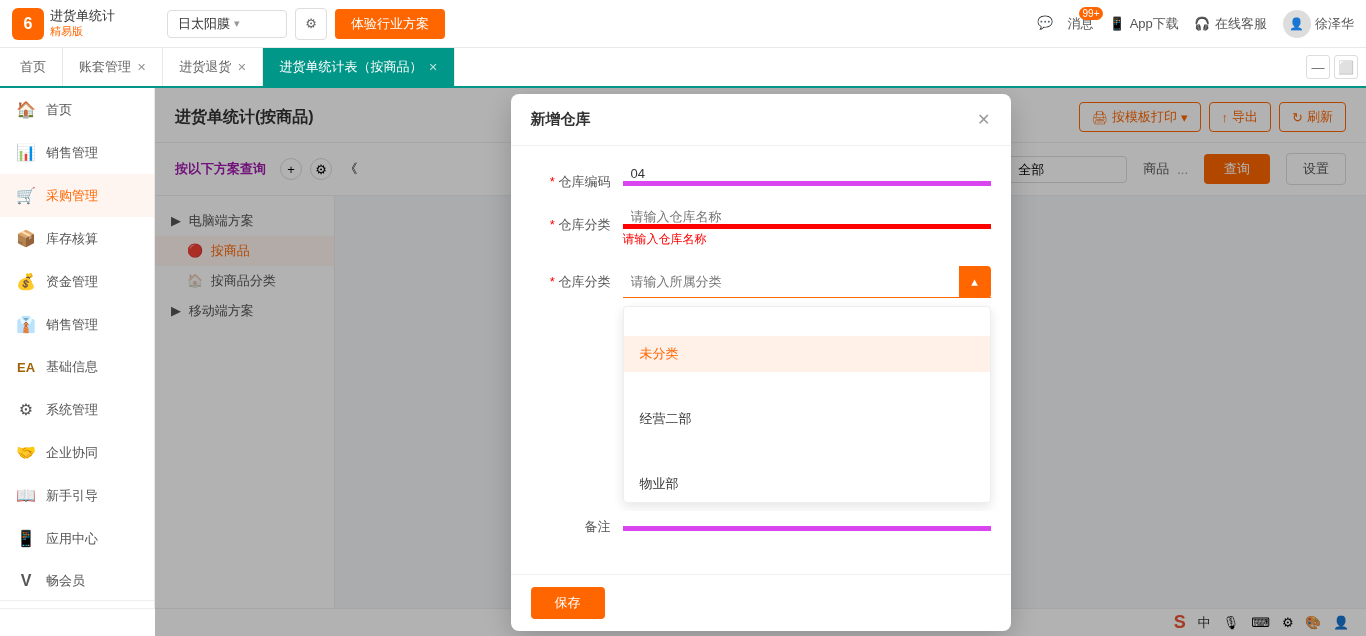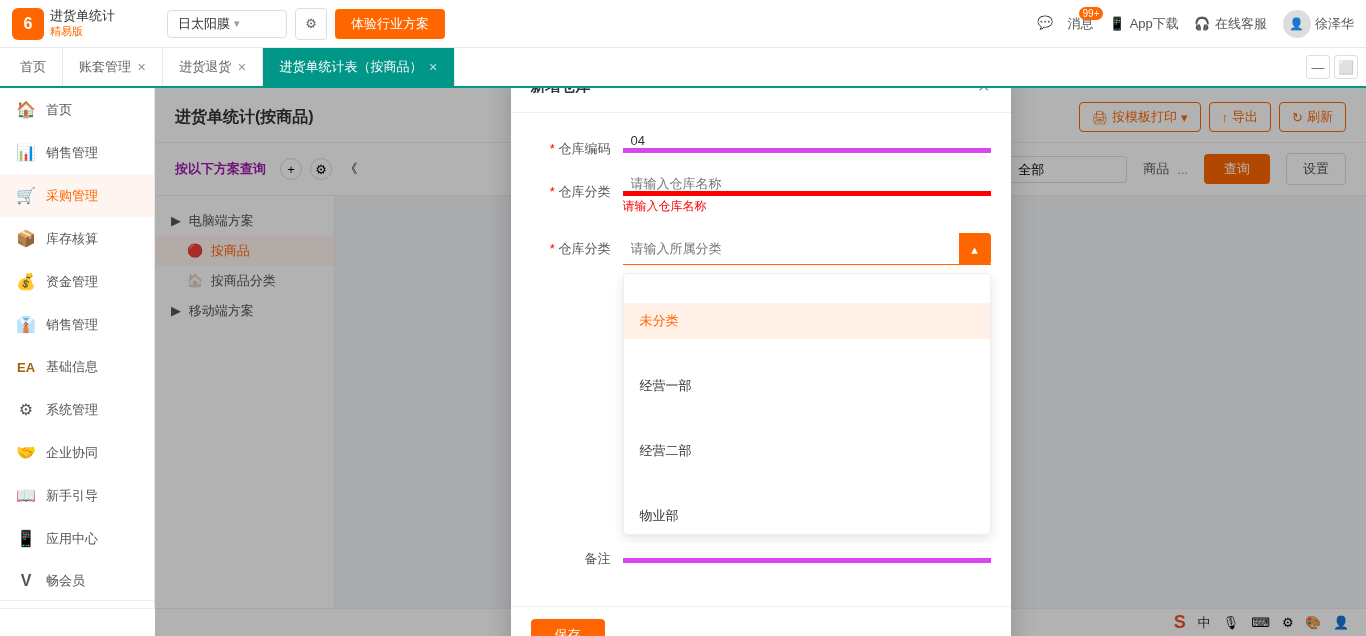--- a/index.html
+++ b/index.html
@@ -481,21 +481,20 @@
             <div class="form-label required">仓库分类</div>
             <div class="category-input-wrap">
               <input class="category-input" type="text" placeholder="请输入所属分类" style="">
               <div class="category-up-btn">▴</div>
             </div>
           </div>
 
           <div style="margin-left:92px; margin-top:-10px;">
             <div class="dropdown-list">
               <div class="dropdown-item selected">未分类</div>
-              <div class="dropdown-item">经营一部</div>
               <div class="dropdown-item">经营二部</div>
               <div class="dropdown-item">物业部</div>
             </div>
           </div>
 
           <div class="form-row" style="margin-top:8px;">
             <div class="form-label">备注</div>
             <div class="form-field">
               <input class="form-input" type="text" placeholder="" style="">
             </div>

